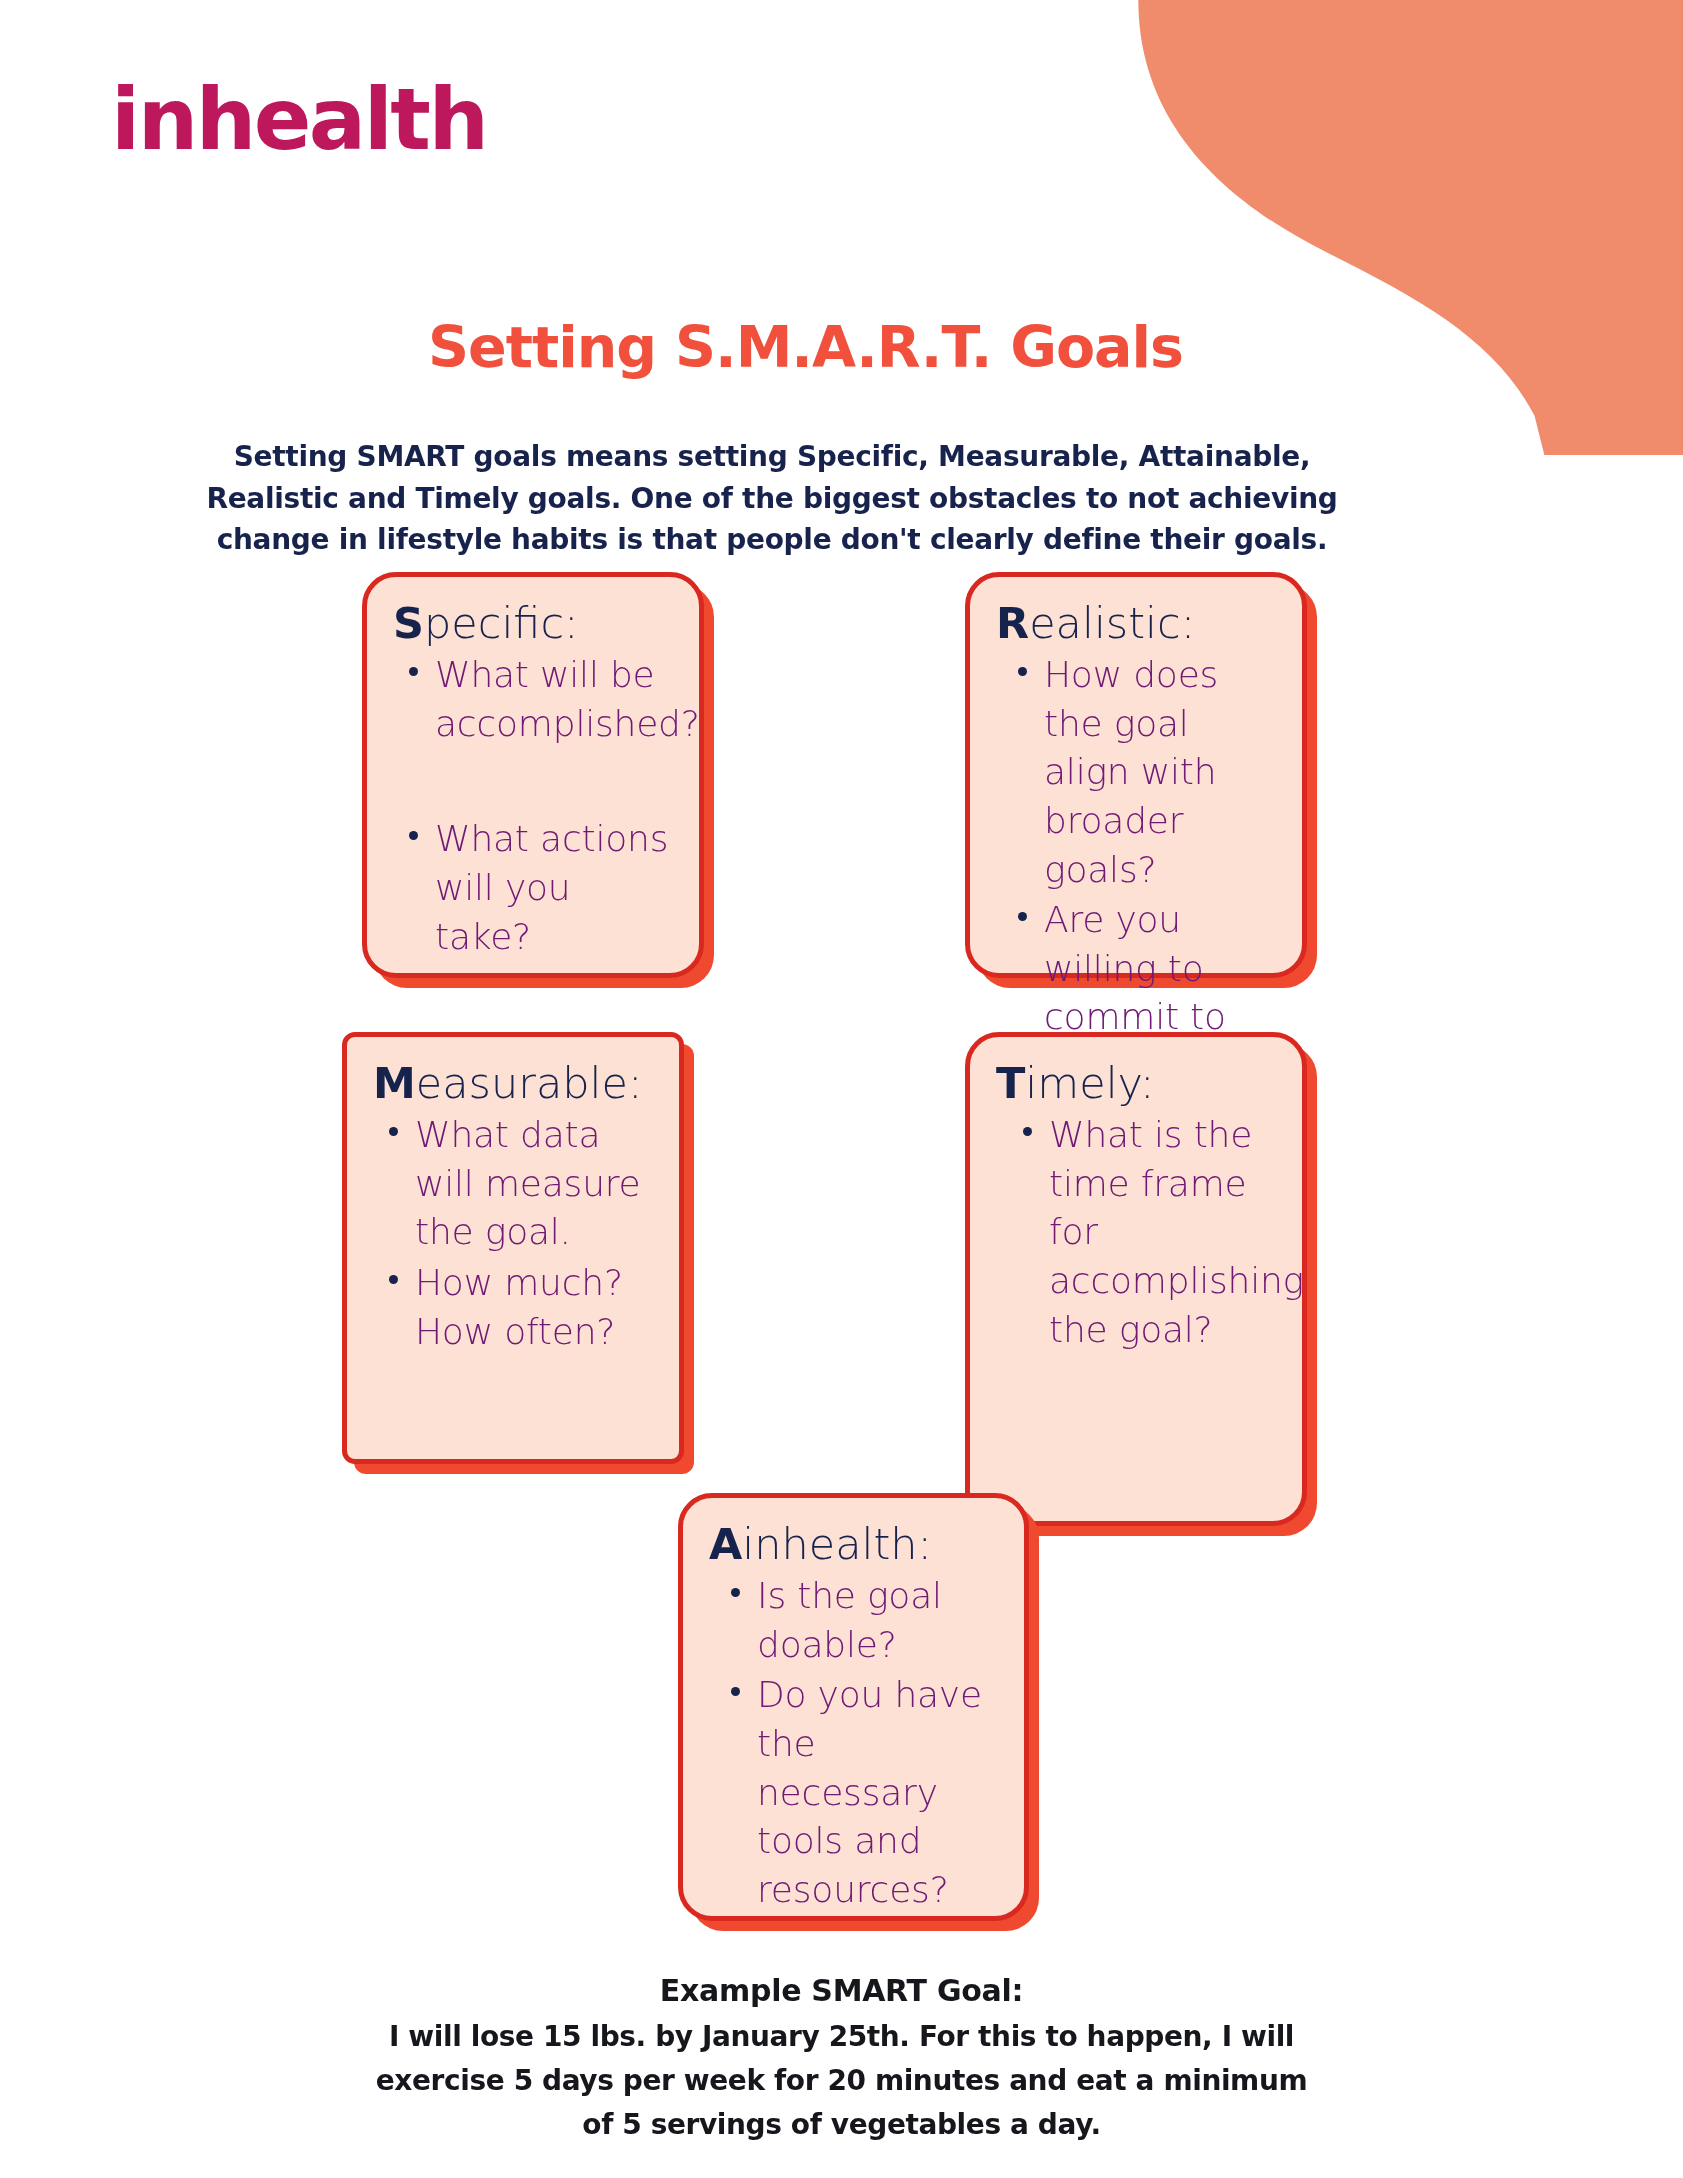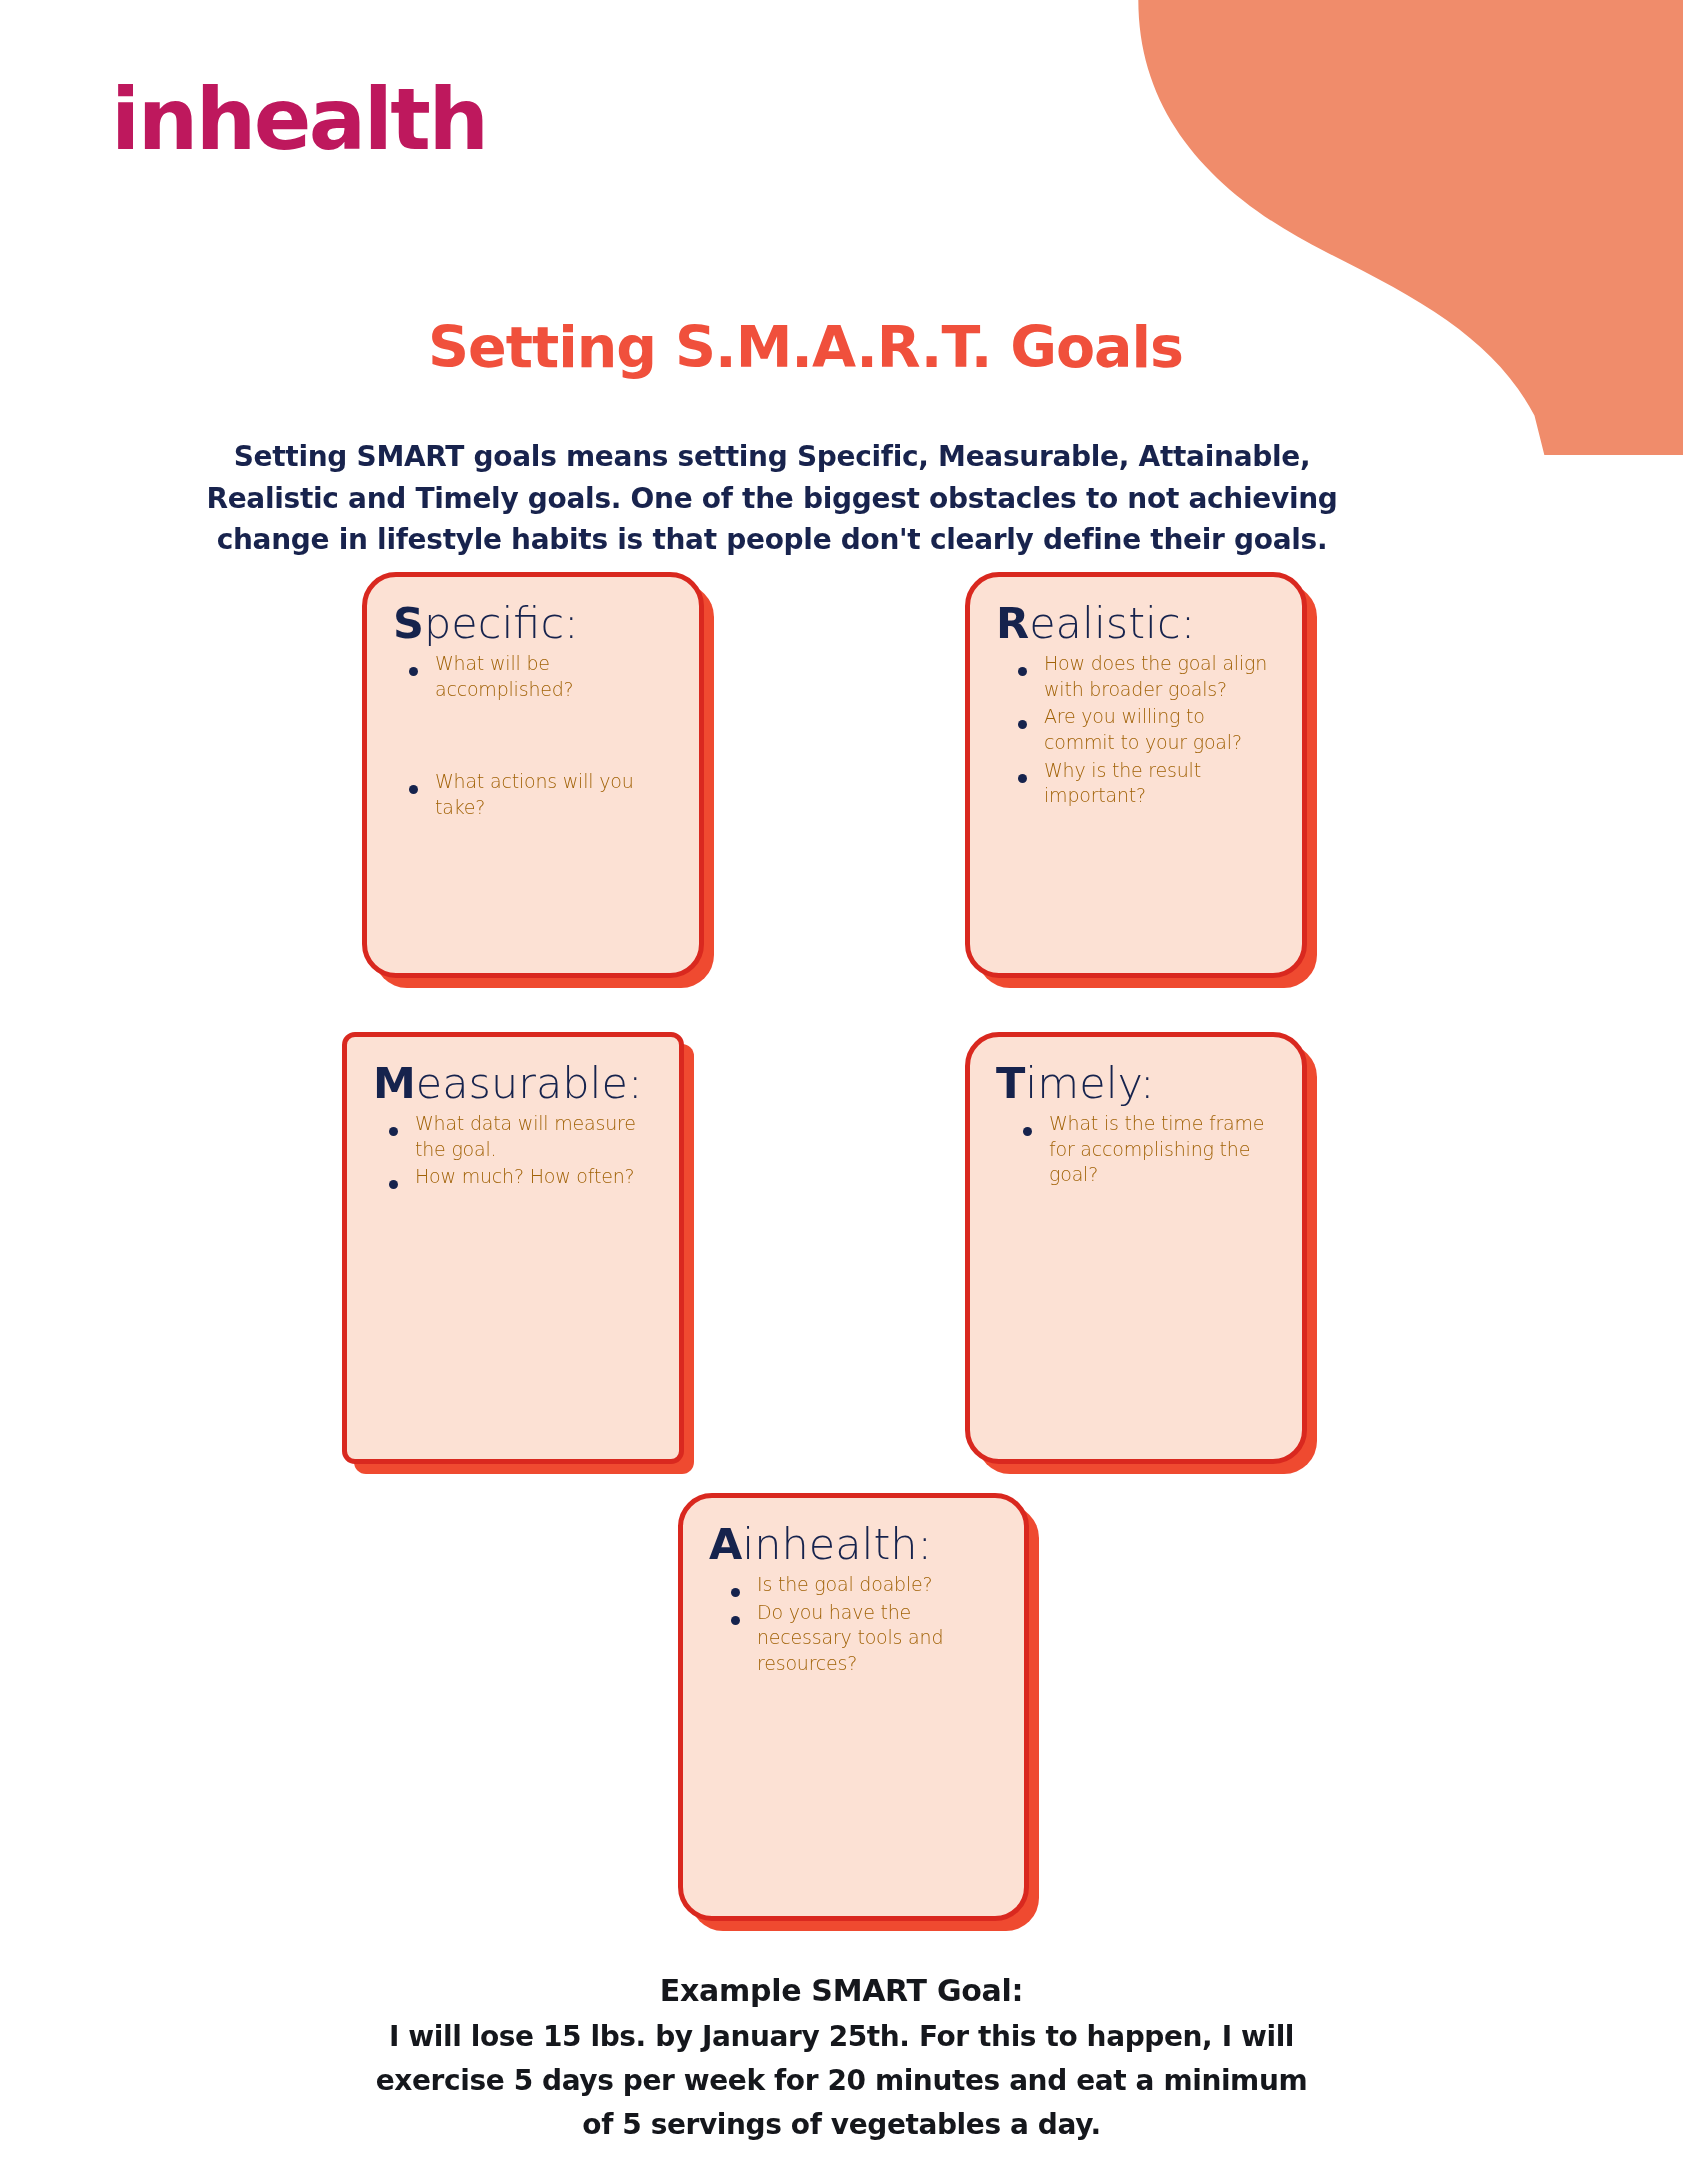--- a/index.html
+++ b/index.html
@@ -93,22 +93,22 @@
   .card-title .cap {
     font-weight: 700;
   }
   .card-list {
     margin: 0;
     padding-left: 42px;
     list-style: none;
   }
   .card-list li {
     position: relative;
-    color: #a16207;
-    font-size: 19px;
+    color: #701a75;
+    font-size: 36px;
     line-height: 1.35;
     font-weight: 300;
     letter-spacing: -0.2px;
     margin-bottom: 2px;
     font-family: "DejaVu Sans", sans-serif;
   }
   .card-list li::before {
     content: "";
     position: absolute;
     left: -26px;
@@ -117,21 +117,21 @@
     height: 9px;
     border-radius: 50%;
     background: #16234d;
   }
   .card-list li.gap { margin-top: 67px; }
 
   
   #card-specific   { left: 362px;  top: 572px;  width: 342px; height: 406px; }
   #card-realistic  { left: 965px;  top: 572px;  width: 342px; height: 406px; }
   #card-measurable { left: 342px;  top: 1032px; width: 342px; height: 432px; border-radius: 13px; }
-  #card-timely     { left: 965px;  top: 1032px; width: 342px; height: 432px; }
+  #card-timely     { left: 965px;  top: 1032px; width: 342px; height: 494px; }
   #card-attainable { left: 678px;  top: 1493px; width: 351px; height: 428px; }
 
   #card-realistic .card-list,
   #card-attainable .card-list { padding-left: 48px; }
   #card-timely .card-list { padding-left: 53px; }
 
   
   .example {
     position: absolute;
     left: 0;

